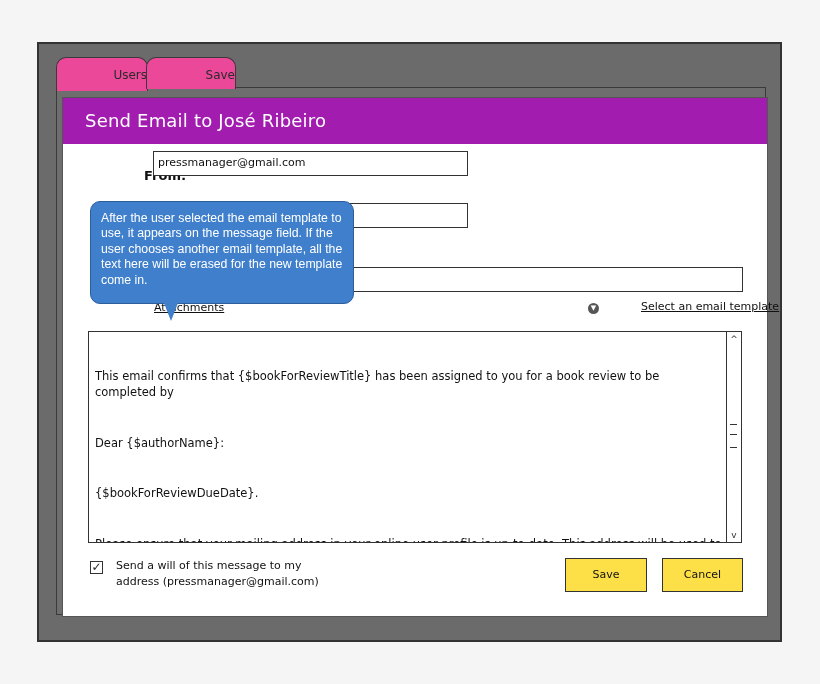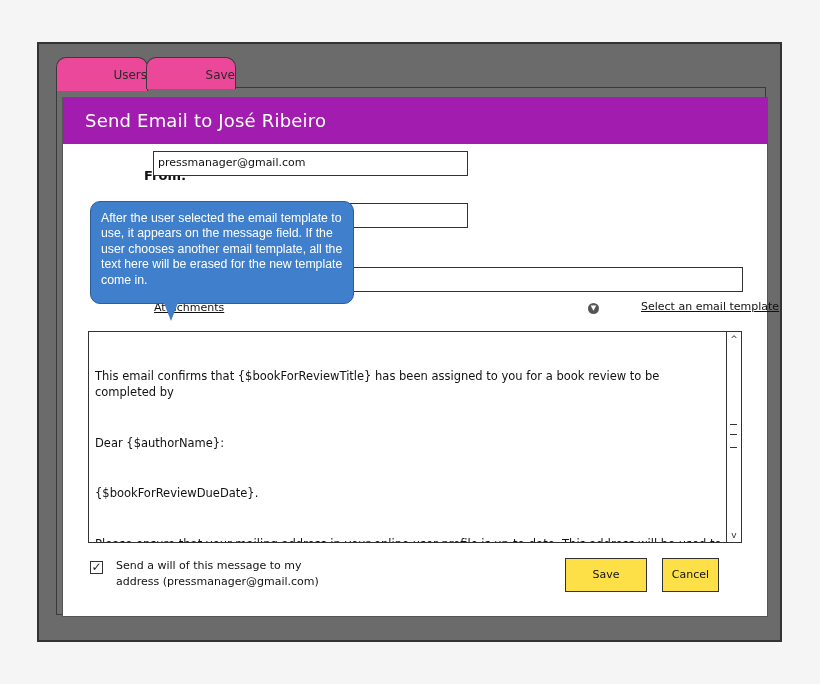--- a/index.html
+++ b/index.html
@@ -153,21 +153,21 @@
     height: 34px;
     background: #fde047;
     border: 1.5px solid #333;
     box-sizing: border-box;
     font-size: 11px;
     color: #111;
     text-align: center;
     line-height: 31px;
   }
   .btn.save { left: 565px; width: 82px; }
-  .btn.cancel { left: 662px; width: 57px; }
+  .btn.cancel { left: 662px; width: 81px; }
   .callout {
     position: absolute; left: 90px; top: 201px;
     width: 264px; height: 103px;
     background: #3f7fcb;
     border: 1.5px solid #2b5e9b;
     border-radius: 10px;
     box-sizing: border-box;
     color: #ffffff;
     font-family: "Liberation Sans", sans-serif;
     font-size: 12.3px;

